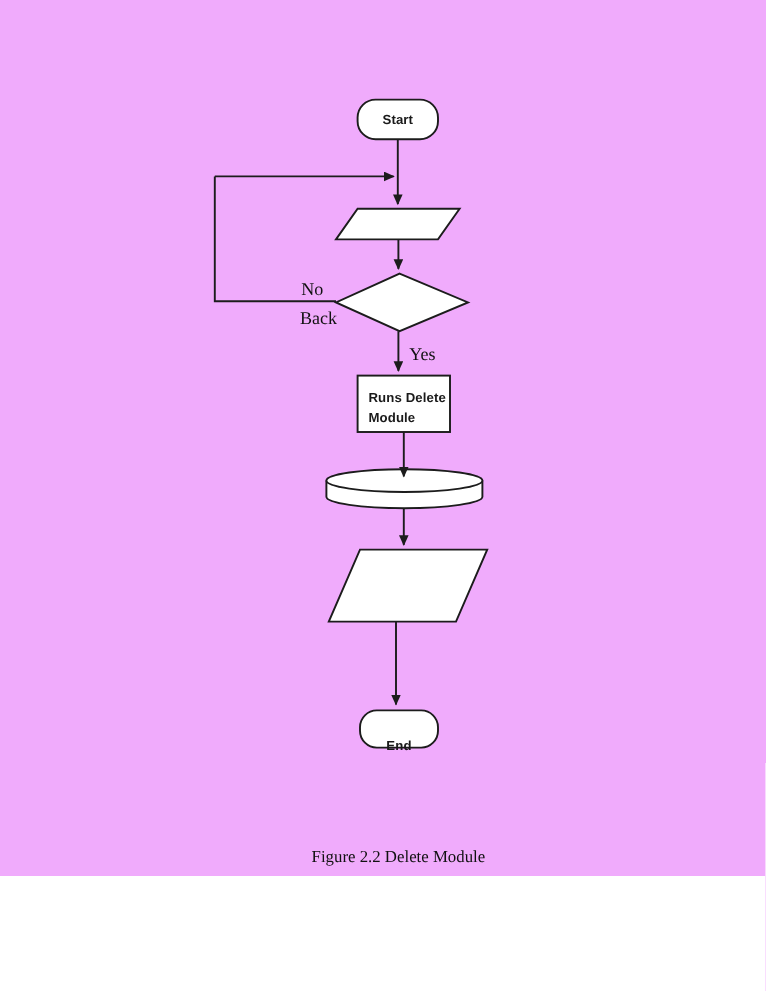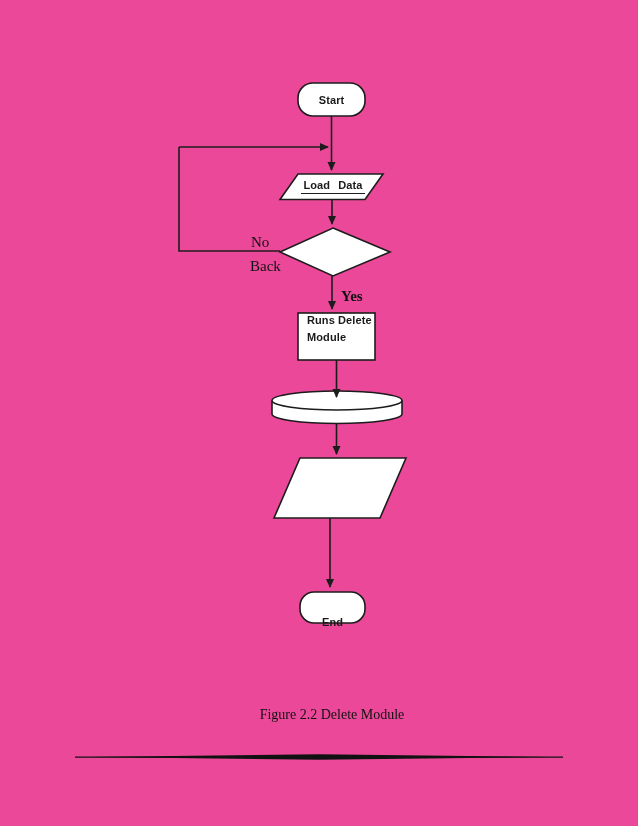--- a/index.html
+++ b/index.html
@@ -1,19 +1,19 @@
 <!DOCTYPE html>
 <html><head>
 <meta charset="utf-8">
 <style>
   html,body{margin:0;padding:0;background:#ffffff;}
   .page{
     position:relative;
-    width:638px;height:826px;
-    background:#ec4899;
+    width:638px;height:730px;
+    background:#f0abfc;
     font-family:"Liberation Sans",sans-serif;
     color:#1a1a1a;
     overflow:hidden;
   }
   .canvas{position:absolute;left:0;top:0;}
   .shape{fill:#ffffff;stroke:#1c1c1c;stroke-width:1.6px;}
   .ln{fill:none;stroke:#1c1c1c;stroke-width:1.6px;}
   .lbl{position:absolute;white-space:nowrap;}
   .node-lbl{
     font-family:"Liberation Sans",sans-serif;
@@ -71,33 +71,30 @@
     <polygon class="shape" points="300,458 406,458 380,518 274,518"></polygon>
 
     <rect class="shape" x="300" y="592" width="65" height="31" rx="14" ry="14"></rect>
 
     <line x1="75" y1="757.2" x2="563" y2="757.2" stroke="#111" stroke-width="1.2"></line>
     <polygon points="92,757 319,754.2 548,757 319,759.8" fill="#111"></polygon>
   </svg>
 
   <div class="lbl node-lbl center" style="left:298px;top:83px;width:67px;height:33px;">Start</div>
 
-  <div class="lbl center" style="left:283px;top:173px;width:100px;height:26px;">
-    <span class="node-lbl underlined">Load Data</span>
-  </div>
 
 
-  <div class="lbl node-lbl multiline" style="left:307px;top:312px;width:70px;">
+  <div class="lbl node-lbl multiline" style="left:307px;top:324px;width:70px;">
     <div>Runs Delete</div>
     <div>Module</div>
   </div>
 
 
   <div class="lbl node-lbl center" style="left:300px;top:592px;width:65px;height:31px;margin-top:14px;">End</div>
 
   <div class="lbl serif-lbl" style="left:251px;top:234px;">No</div>
   <div class="lbl serif-lbl" style="left:250px;top:258px;">Back</div>
-  <div class="lbl serif-lbl" style="left:341px;top:288px;font-weight:bold;">Yes</div>
+  <div class="lbl serif-lbl" style="left:341px;top:288px;">Yes</div>
 
   <div class="lbl caption" style="left:219px;top:707px;width:226px;">Figure 2.2 Delete Module</div>
 
 
 </div>
 
 </body></html>

